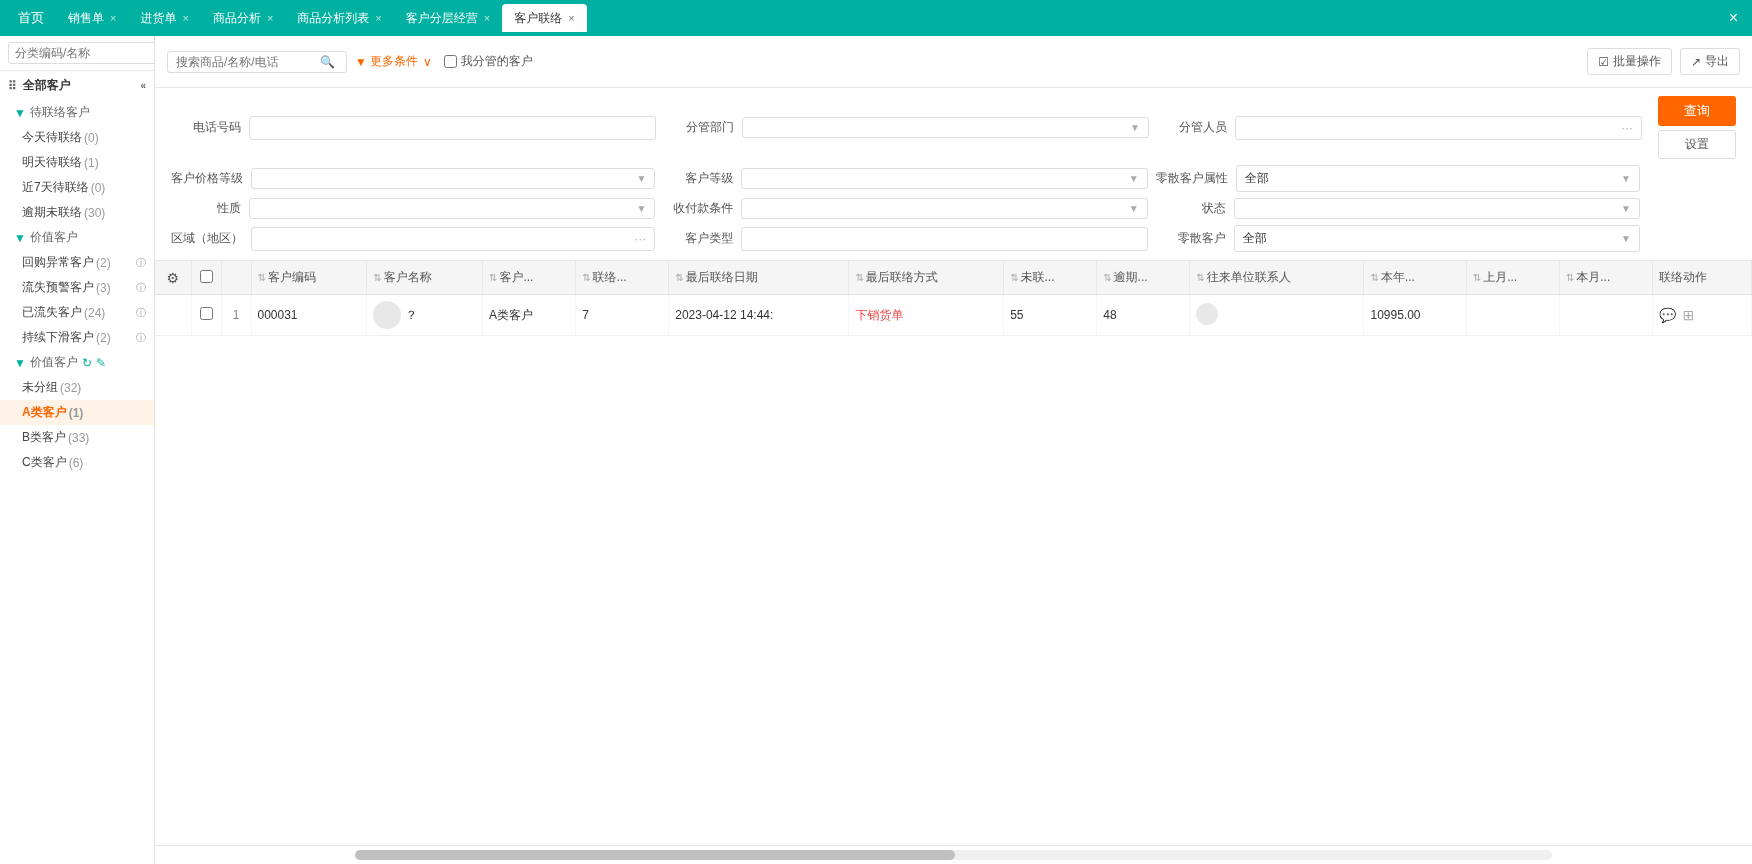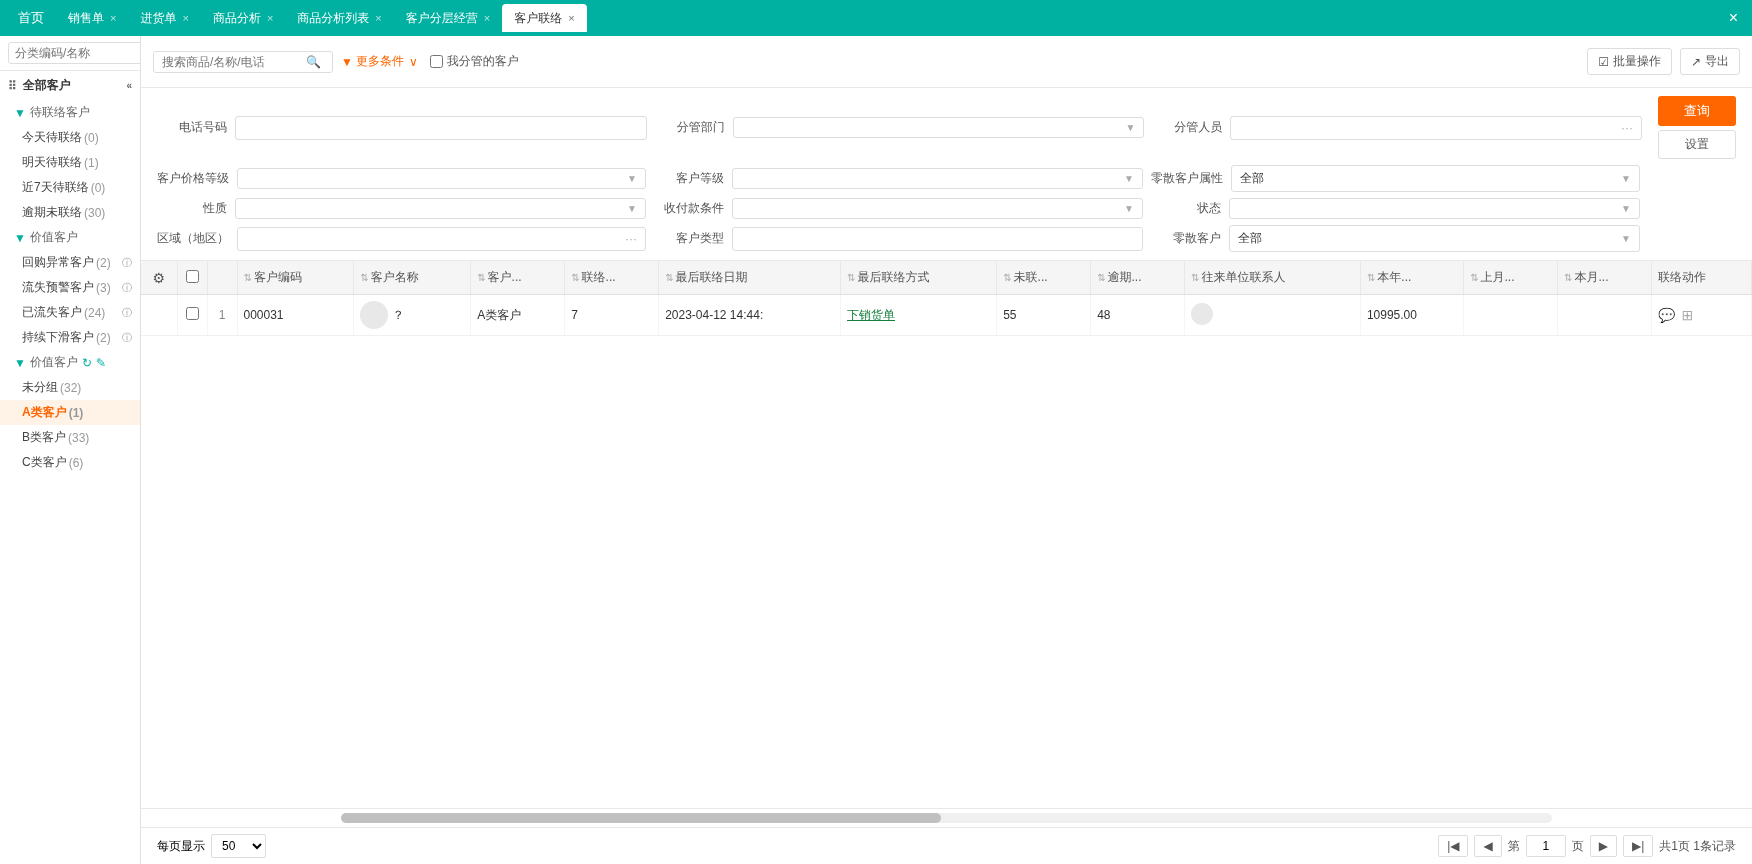--- a/index.html
+++ b/index.html
@@ -15,21 +15,21 @@
     .top-nav .nav-item.active { background: #fff; color: #333; border-radius: 4px 4px 0 0; }
     .top-nav .nav-item .close-btn { margin-left: 6px; font-size: 11px; cursor: pointer; opacity: 0.7; }
     .top-nav .nav-home { color: #fff; font-size: 13px; padding: 0 12px; cursor: pointer; }
     .top-close { margin-left: auto; color: #fff; font-size: 16px; cursor: pointer; padding: 0 8px; }
 
     
     .main-layout { display: flex; height: calc(864px - 36px); }
 
     
     .sidebar {
-      width: 141px; background: #fff; border-right: 1px solid #e0e0e0; overflow-y: auto; flex-shrink: 0;
+      width: 155px; background: #fff; border-right: 1px solid #e0e0e0; overflow-y: auto; flex-shrink: 0;
       display: flex; flex-direction: column;
     }
     .sidebar-search {
       display: flex; align-items: center; padding: 6px 8px; border-bottom: 1px solid #e8e8e8;
     }
     .sidebar-search input {
       flex: 1; border: 1px solid #ddd; border-radius: 3px; padding: 3px 6px; font-size: 12px; outline: none;
     }
 
     .sidebar-section-header {
@@ -102,21 +102,21 @@
     table thead tr { background: #f5f5f5; }
     table th {
       padding: 8px 6px; text-align: left; color: #555; font-weight: normal; border-bottom: 1px solid #e0e0e0;
       border-right: 1px solid #e8e8e8; white-space: nowrap; font-size: 12px; position: relative;
     }
     table th .col-sort { color: #aaa; margin-right: 2px; font-size: 10px; }
     table td {
       padding: 6px 6px; color: #333; border-bottom: 1px solid #f0f0f0; border-right: 1px solid #f5f5f5;
       white-space: nowrap; font-size: 12px;
     }
-    .link-text { color: #15803d; cursor: pointer; text-decoration: underline; }
+    .link-text { color: #ef4444; cursor: pointer; }
 
     
     .table-footer {
       display: flex; align-items: center; padding: 6px 16px; background: #fff; border-top: 1px solid #e8e8e8;
       flex-shrink: 0; justify-content: space-between;
     }
     .footer-left { display: flex; align-items: center; gap: 6px; }
     .footer-right { display: flex; align-items: center; gap: 6px; color: #555; }
     .page-btn { border: 1px solid #ddd; background: #fff; padding: 3px 8px; cursor: pointer; border-radius: 2px; color: #555; }
     .page-btn:disabled { color: #ccc; cursor: default; }
@@ -481,34 +481,15 @@
         </tbody>
       </table>
     </div>
 
     <div class="bottom-scrollbar-area">
       <div class="scrollbar-track">
         <div class="scrollbar-thumb"></div>
       </div>
     </div>
 
-    <div class="table-footer">
-      <div class="footer-left">
-        <span>每页显示</span>
-        <select class="per-page-select">
-          <option>50</option>
-          <option>100</option>
-        </select>
-      </div>
-      <div class="footer-right">
-        <button class="page-btn">|◀</button>
-        <button class="page-btn">◀</button>
-        <span>第</span>
-        <input type="text" class="page-input" value="1" style="">
-        <span>页</span>
-        <button class="page-btn">▶</button>
-        <button class="page-btn">▶|</button>
-        <span>共1页 1条记录</span>
-      </div>
-    </div>
 
   </div>
 </div>
 
 </body></html>

